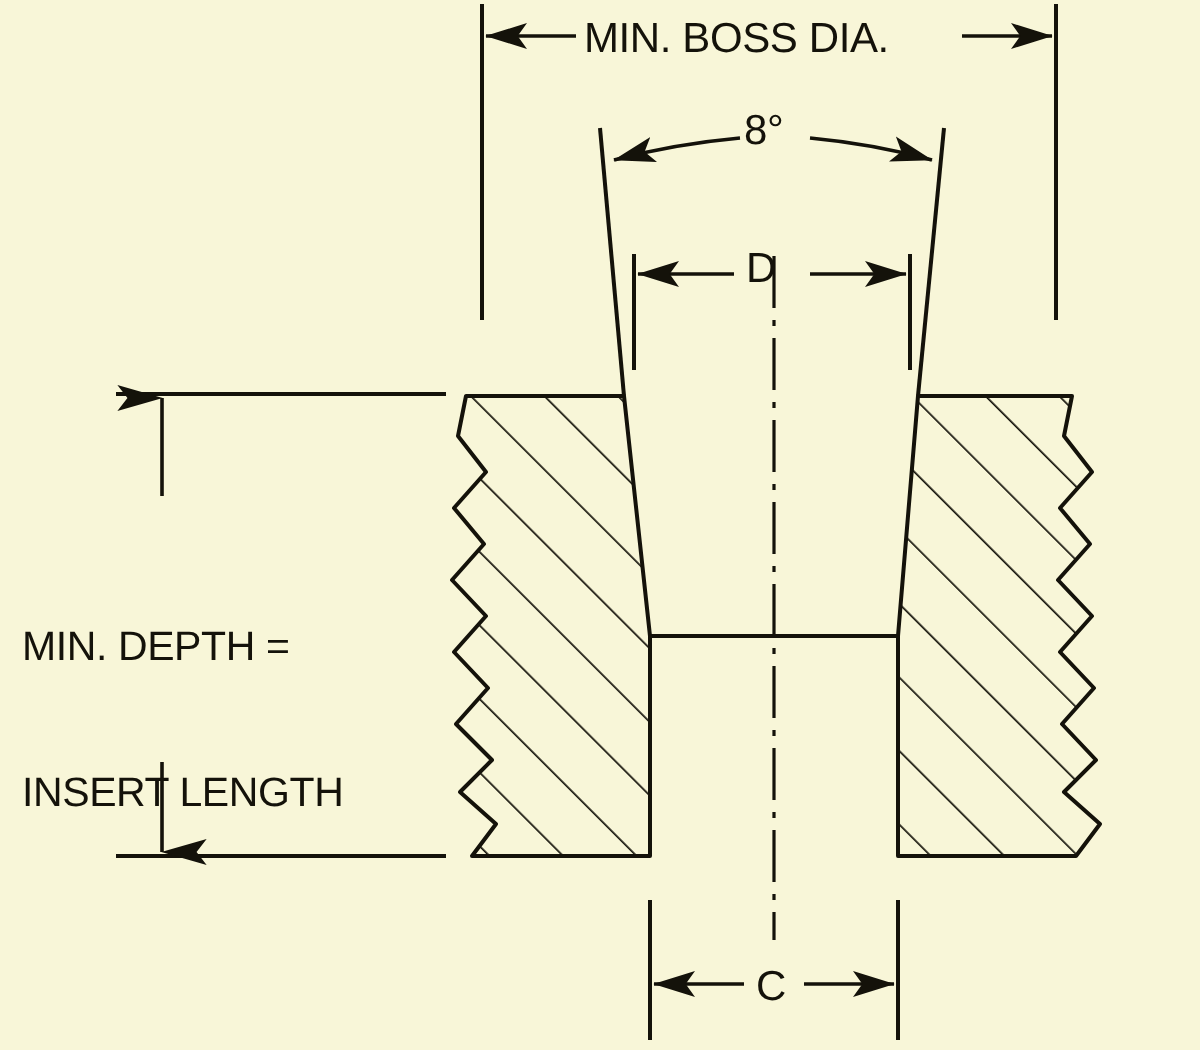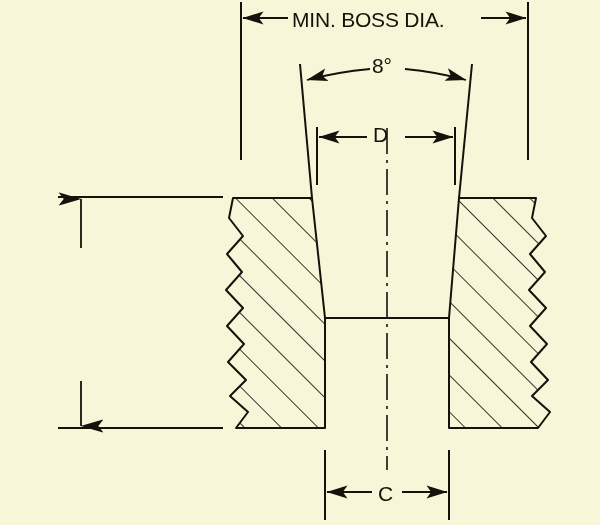--- a/index.html
+++ b/index.html
@@ -198,16 +198,18 @@
 
   <div class="lbl" id="label-boss">MIN. BOSS DIA.</div>
 
   <div class="lbl" id="label-angle">8°</div>
 
   <div class="lbl" id="label-d">D</div>
 
   <div class="lbl" id="label-c">C</div>
 
   <div class="lbl" id="label-depth">
+    <span class="line">MIN. DEPTH =</span>
+    <span class="line">INSERT LENGTH</span>
     
   </div>
 
 </div>
 
 </body></html>

